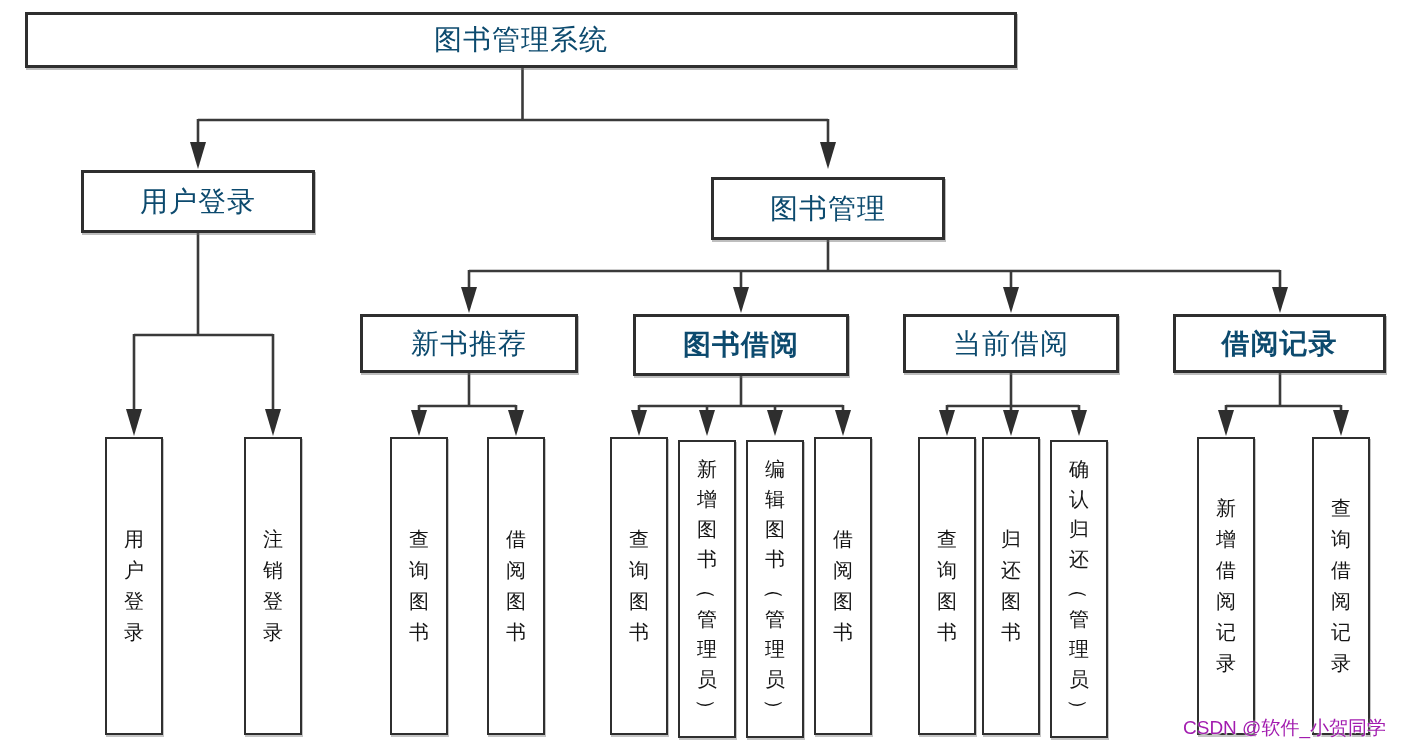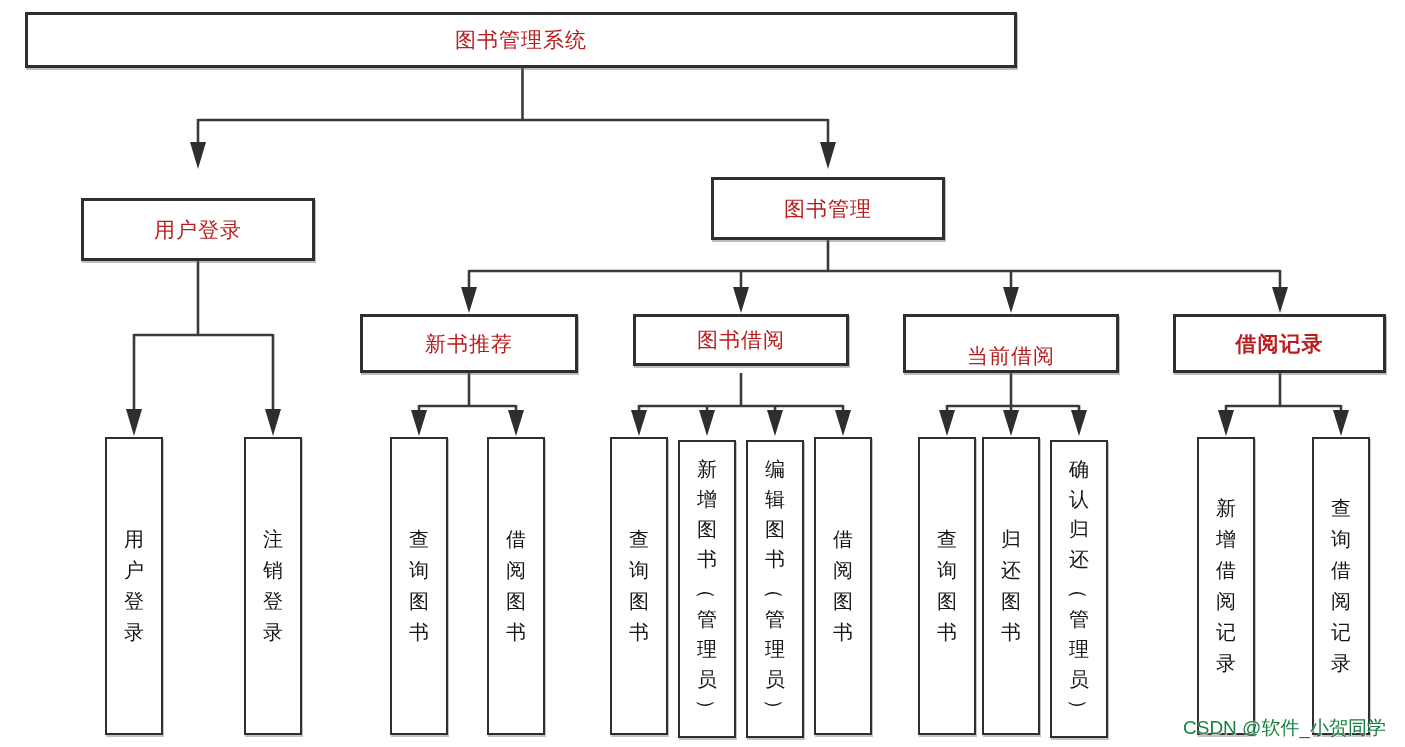--- a/index.html
+++ b/index.html
@@ -22,22 +22,22 @@
     box-sizing: border-box;
     background: #ffffff;
     border: 3px solid #2f2f2f;
     box-shadow: 1px 2px 0 rgba(110,110,110,0.45);
     display: flex;
     align-items: center;
     justify-content: center;
     z-index: 2;
   }
   .hbox .hlabel {
-    font-size: 21px;
-    color: #b91c1c;
+    font-size: 28px;
+    color: #0c4a6e;
     letter-spacing: 1px;
     white-space: nowrap;
   }
   .vbox {
     position: absolute;
     box-sizing: border-box;
     top: 437px;
     width: 58px;
     height: 298px;
     background: #ffffff;
@@ -57,21 +57,21 @@
     line-height: 31px;
   }
   .vtext span { display: block; }
   .vtext span.rot { transform: rotate(90deg); }
   #watermark {
     position: absolute;
     left: 1183px;
     top: 715px;
     z-index: 3;
     font-size: 19px;
-    color: #15803d;
+    color: #a21caf;
     white-space: nowrap;
     text-shadow: 0 0 2px rgba(255,255,255,0.9), 1px 1px 0 rgba(255,255,255,0.65);
   }
 </style>
 </head>
 <body>
 
 <div id="canvas">
 
   <svg id="connectors" viewBox="0 0 1405 747" xmlns="http://www.w3.org/2000/svg">
@@ -144,34 +144,34 @@
 
       <polygon points="1218,410 1234,410 1226,436"></polygon>
       <polygon points="1333,410 1349,410 1341,436"></polygon>
     </g>
   </svg>
 
   <div class="hbox" style="left:25px; top:12px; width:992px; height:56px;">
     <span class="hlabel">图书管理系统</span>
   </div>
 
-  <div class="hbox" style="left:81px; top:170px; width:234px; height:63px;margin-top:28px;">
+  <div class="hbox" style="left:81px; top:170px; width:234px; height:63px;">
     <span class="hlabel">用户登录</span>
   </div>
   <div class="hbox" style="left:711px; top:170px; width:234px; height:63px;margin-top:7px;">
     <span class="hlabel">图书管理</span>
   </div>
 
   <div class="hbox" style="left:360px; top:314px; width:218px; height:59px;">
     <span class="hlabel">新书推荐</span>
   </div>
-  <div class="hbox" style="left:633px; top:314px; width:216px; height:52px;">
+  <div class="hbox" style="left:633px; top:314px; width:216px; height:62px;font-weight:bold;">
     <span class="hlabel">图书借阅</span>
   </div>
-  <div class="hbox" style="left:903px; top:314px; width:216px; height:59px;align-items:flex-end;">
+  <div class="hbox" style="left:903px; top:314px; width:216px; height:59px;">
     <span class="hlabel">当前借阅</span>
   </div>
   <div class="hbox" style="left:1173px; top:314px; width:213px; height:59px;font-weight:bold;">
     <span class="hlabel">借阅记录</span>
   </div>
 
   <div class="vbox" style="left:105px;">
     <span class="vtext" style="line-height: 31px;">
         <span>用</span>
         <span>户</span>

